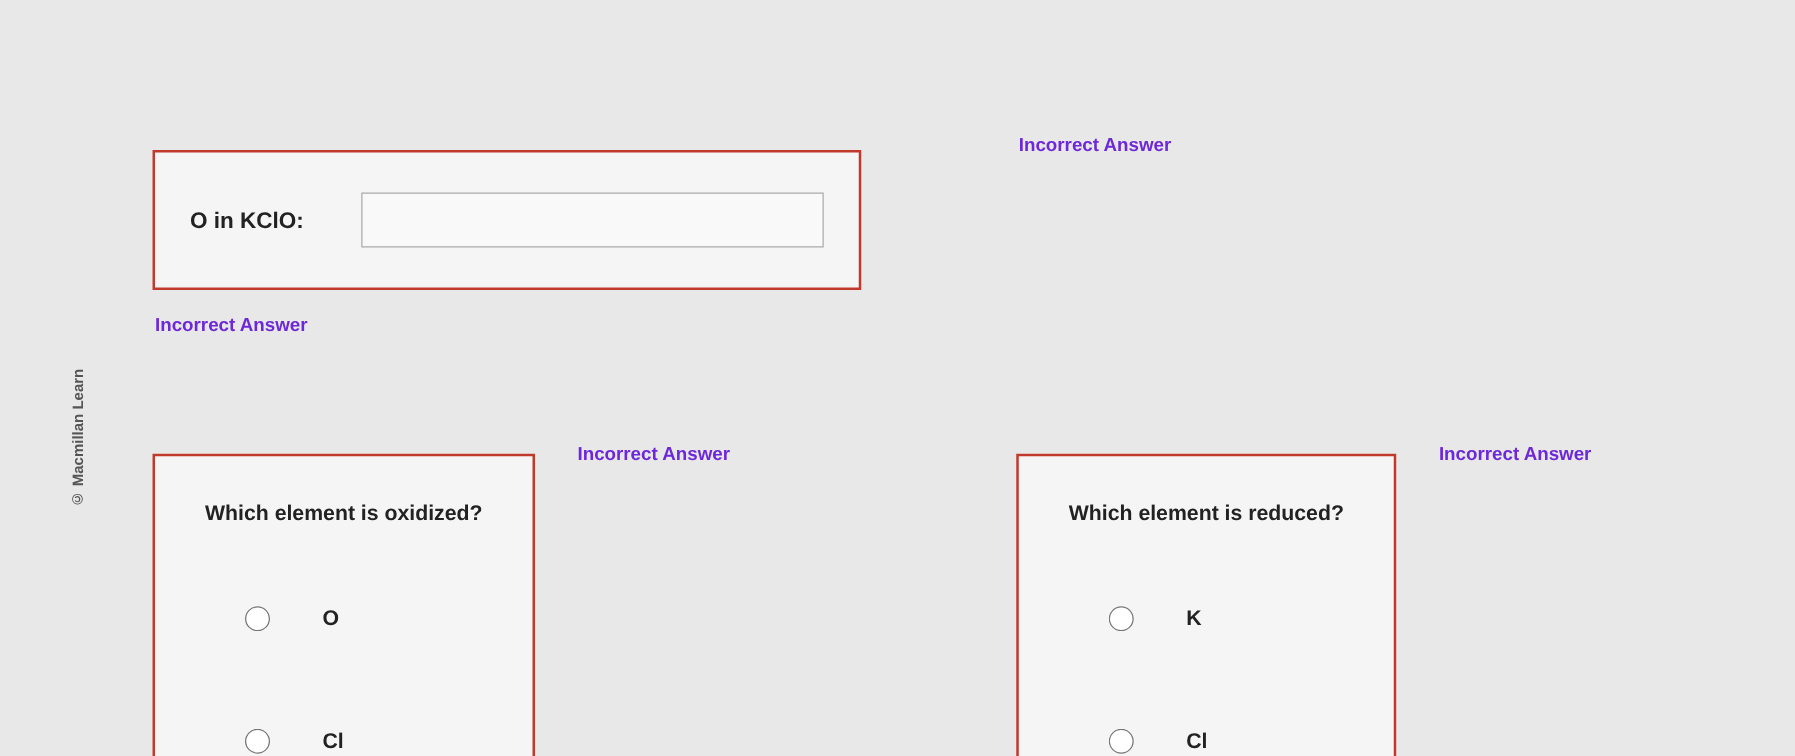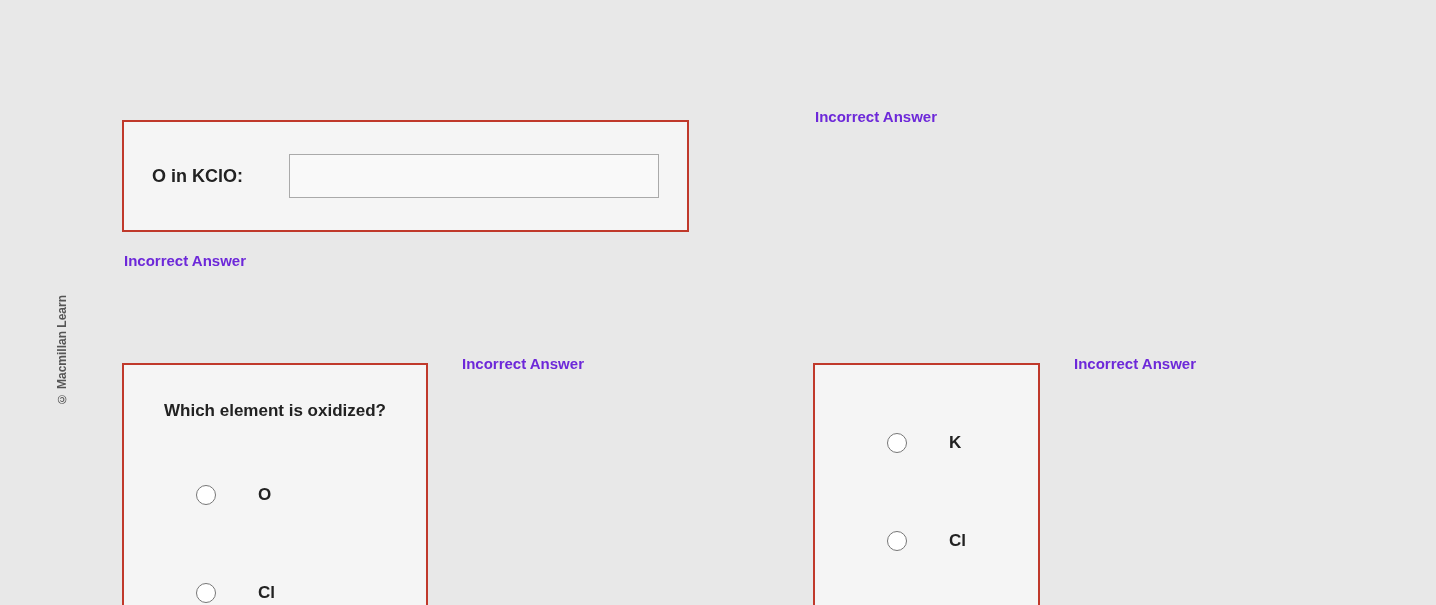--- a/index.html
+++ b/index.html
@@ -177,20 +177,21 @@
           <input type="radio" name="oxidized" style="">
           <span>K</span>
         </label>
       </div>
     </div>
     <div class="incorrect-label mc-footer">Incorrect Answer</div>
   </div>
 
   <div class="mc-wrapper">
     <div class="mc-block">
+      <div class="mc-question">Which element is reduced?</div>
       <div class="mc-options">
         <label class="mc-option">
           <input type="radio" name="reduced" style="">
           <span>K</span>
         </label>
         <label class="mc-option">
           <input type="radio" name="reduced" style="">
           <span>Cl</span>
         </label>
         <label class="mc-option">

